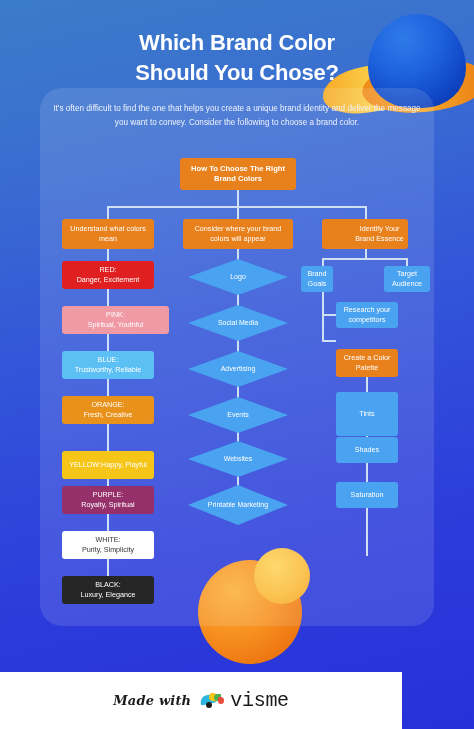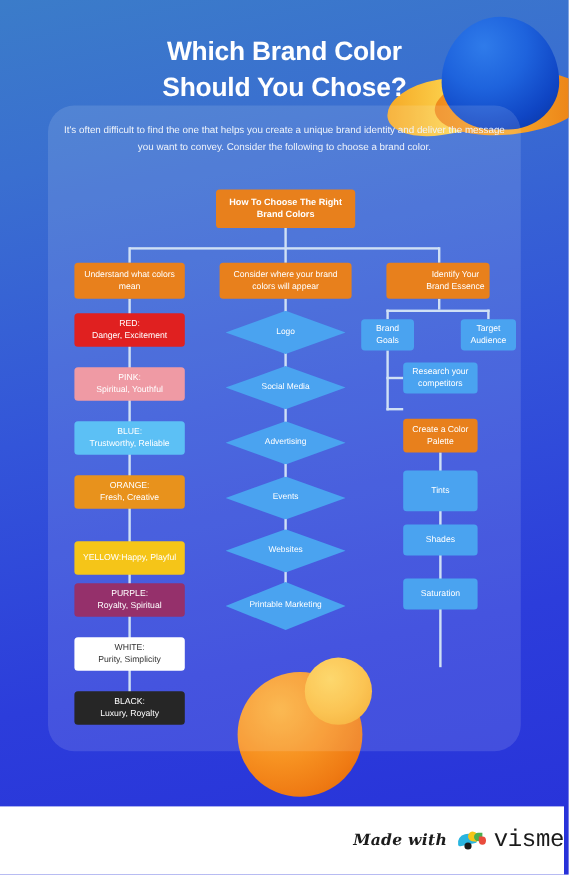--- a/index.html
+++ b/index.html
@@ -100,23 +100,23 @@
     background: #4aa3f0;
     clip-path: polygon(50% 0%, 100% 50%, 50% 100%, 0% 50%);
   }
   .diamond .dlabel {
     position: relative; z-index: 2; color: #ffffff;
     font-size: 7px; line-height: 1.3; text-align: center;
   }
 
   
   .footer {
-    position: absolute; left: 0; bottom: 0; width: 470px; height: 57px;
+    position: absolute; left: 0; bottom: 0; width: 402px; height: 57px;
     background: #ffffff; z-index: 8;
-    display: flex; align-items: center; justify-content: flex-end;
+    display: flex; align-items: center; justify-content: center;
   }
   .made-with {
     font-family: "DejaVu Serif", serif;
     font-style: italic; font-weight: bold;
     font-size: 13px; color: #1b1b1b; letter-spacing: 0.2px;
   }
   .visme-logo { position: relative; width: 24px; height: 17px; margin: 0 6px 0 9px; }
   .vl-blue {
     position: absolute; left: 0; top: 3px; width: 16px; height: 9px;
     background: #2ab5e0; border-radius: 9px 9px 2px 2px; transform: rotate(-12deg);
@@ -180,21 +180,21 @@
     <div class="node" style="left:62px; top:219px; width:92px; height:30px; background:#e8801c;">Understand what colors mean</div>
     <div class="node" style="left:183px; top:219px; width:110px; height:30px; background:#e8801c;">Consider where your brand colors will appear</div>
     <div class="node" style="left:322px; top:219px; width:86px; height:30px; background:#e8801c;padding-left:32px;">Identify Your Brand Essence</div>
 
     <div class="line vline" style="left:107px; top:249px; height:349px;"></div>
 
     <div class="node" style="left:62px; top:261px; width:92px; height:28px; background:#e02020; color:#ffffff; flex-direction:column;">
       <span>RED:</span>
       <span>Danger, Excitement</span>
     </div>
-    <div class="node" style="left:62px; top:306px; width:92px; height:28px; background:#ef9aa4; color:#ffffff; flex-direction:column;">
+    <div class="node" style="left:62px; top:306px; width:107px; height:28px; background:#ef9aa4; color:#ffffff; flex-direction:column;">
       <span>PINK:</span>
       <span>Spiritual, Youthful</span>
     </div>
     <div class="node" style="left:62px; top:351px; width:92px; height:28px; background:#5cc0f5; color:#ffffff; flex-direction:column;">
       <span>BLUE:</span>
       <span>Trustworthy, Reliable</span>
     </div>
     <div class="node" style="left:62px; top:396px; width:92px; height:28px; background:#e8921c; color:#ffffff; flex-direction:column;">
       <span>ORANGE:</span>
       <span>Fresh, Creative</span>
@@ -206,21 +206,21 @@
     <div class="node" style="left:62px; top:486px; width:92px; height:28px; background:#95306b; color:#ffffff; flex-direction:column;">
       <span>PURPLE:</span>
       <span>Royalty, Spiritual</span>
     </div>
     <div class="node" style="left:62px; top:531px; width:92px; height:28px; background:#ffffff; color:#333333; flex-direction:column;text-align:right;">
       <span>WHITE:</span>
       <span>Purity, Simplicity</span>
     </div>
     <div class="node" style="left:62px; top:576px; width:92px; height:28px; background:#262626; color:#ffffff; flex-direction:column;">
       <span>BLACK:</span>
-      <span>Luxury, Royalty</span>
+      <span>Luxury, Elegance</span>
     </div>
 
     <div class="line vline" style="left:237px; top:249px; height:266px;"></div>
 
     <div class="diamond" style="left:188px; top:259px; width:100px; height:36px;">
       <div class="dshape"></div>
       <div class="dlabel">Logo</div>
     </div>
     <div class="diamond" style="left:188px; top:305px; width:100px; height:36px;">
       <div class="dshape"></div>
@@ -241,33 +241,33 @@
     <div class="diamond" style="left:188px; top:485px; width:100px; height:40px;">
       <div class="dshape"></div>
       <div class="dlabel">Printable Marketing</div>
     </div>
 
     <div class="line vline" style="left:365px; top:249px; height:9px;"></div>
     <div class="line hline" style="left:322px; top:258px; width:86px;"></div>
     <div class="line vline" style="left:322px; top:258px; height:8px;"></div>
     <div class="line vline" style="left:406px; top:258px; height:8px;"></div>
 
-    <div class="node" style="left:301px; top:266px; width:44px; height:26px; background:#4aa3f0;text-align:center;">Brand Goals</div>
+    <div class="node" style="left:301px; top:266px; width:32px; height:26px; background:#4aa3f0;text-align:center;">Brand Goals</div>
     <div class="node" style="left:384px; top:266px; width:46px; height:26px; background:#4aa3f0;">Target Audience</div>
 
     <div class="line vline" style="left:322px; top:292px; height:50px;"></div>
     <div class="line hline" style="left:322px; top:314px; width:14px;"></div>
     <div class="line hline" style="left:322px; top:340px; width:14px;"></div>
 
     <div class="node" style="left:336px; top:302px; width:62px; height:26px; background:#4aa3f0;">Research your competitors</div>
     <div class="node" style="left:336px; top:349px; width:62px; height:28px; background:#e8801c;">Create a Color Palette</div>
 
     <div class="line vline" style="left:366px; top:377px; height:179px;"></div>
 
-    <div class="node" style="left:336px; top:392px; width:62px; height:34px; background:#4aa3f0;">Tints</div>
+    <div class="node" style="left:336px; top:392px; width:62px; height:44px; background:#4aa3f0;">Tints</div>
     <div class="node" style="left:336px; top:437px; width:62px; height:26px; background:#4aa3f0;">Shades</div>
     <div class="node" style="left:336px; top:482px; width:62px; height:26px; background:#4aa3f0;">Saturation</div>
   </div>
 
   <div class="footer">
     <span class="made-with">Made with</span>
     <span class="visme-logo">
       <span class="vl-blue"></span>
       <span class="vl-yellow"></span>
       <span class="vl-green"></span>

